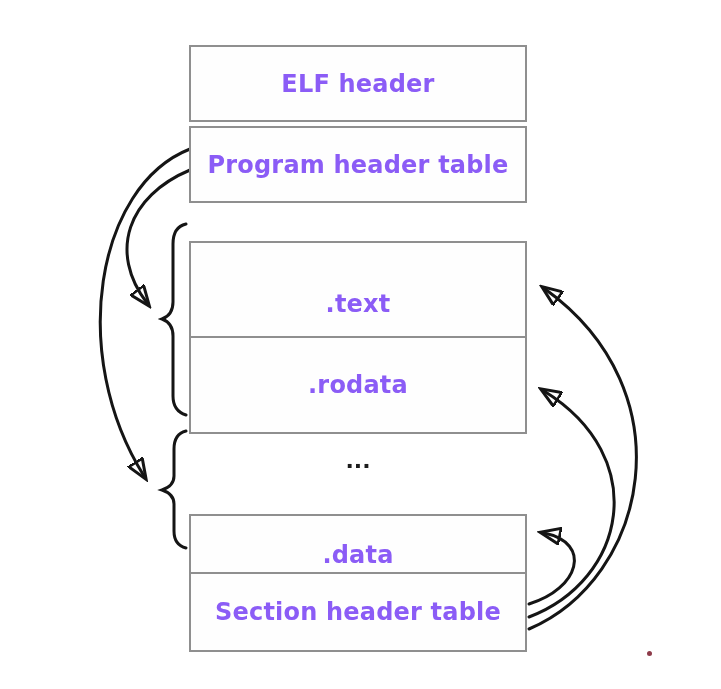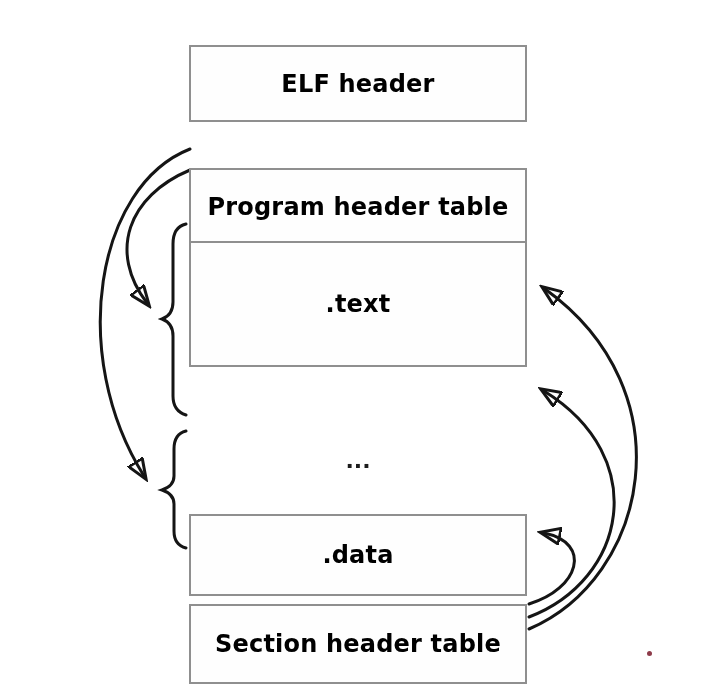--- a/index.html
+++ b/index.html
@@ -18,29 +18,29 @@
     position: absolute;
     left: 189px;
     width: 338px;
     border: 2px solid #8f8f8f;
     background: #fefefe;
     display: flex;
     align-items: center;
     justify-content: center;
     font-weight: bold;
     font-size: 24px;
-    color: #000000;
+    color: #8b5cf6;
     letter-spacing: 0.2px;
   }
   #box-elf-header           { top: 45px;  height: 77px; }
-  #box-program-header-table { top: 126px; height: 77px; margin-top: 42px; }
+  #box-program-header-table { top: 126px; height: 77px; }
   #box-text-section         { top: 205px; height: 126px; margin-top: 36px; }
   #box-rodata-section       { top: 336px; height: 98px; }
   #box-data-section         { top: 482px; height: 82px; margin-top: 32px; }
-  #box-section-header-table { top: 604px; height: 80px; }
+  #box-section-header-table { top: 572px; height: 80px; }
   .ellipsis {
     position: absolute;
     left: 189px;
     width: 338px;
     top: 440px;
     height: 40px;
     display: flex;
     align-items: center;
     justify-content: center;
     font-weight: bold;
@@ -102,20 +102,23 @@
   </div>
 
   <div class="box" id="box-program-header-table">
     <span>Program header table</span>
   </div>
 
   <div class="box" id="box-text-section">
     <span>.text</span>
   </div>
 
+  <div class="box" id="box-rodata-section">
+    <span>.rodata</span>
+  </div>
 
   <div class="ellipsis">
     <span>...</span>
   </div>
 
   <div class="box" id="box-data-section">
     <span>.data</span>
   </div>
 
   <div class="box" id="box-section-header-table">

